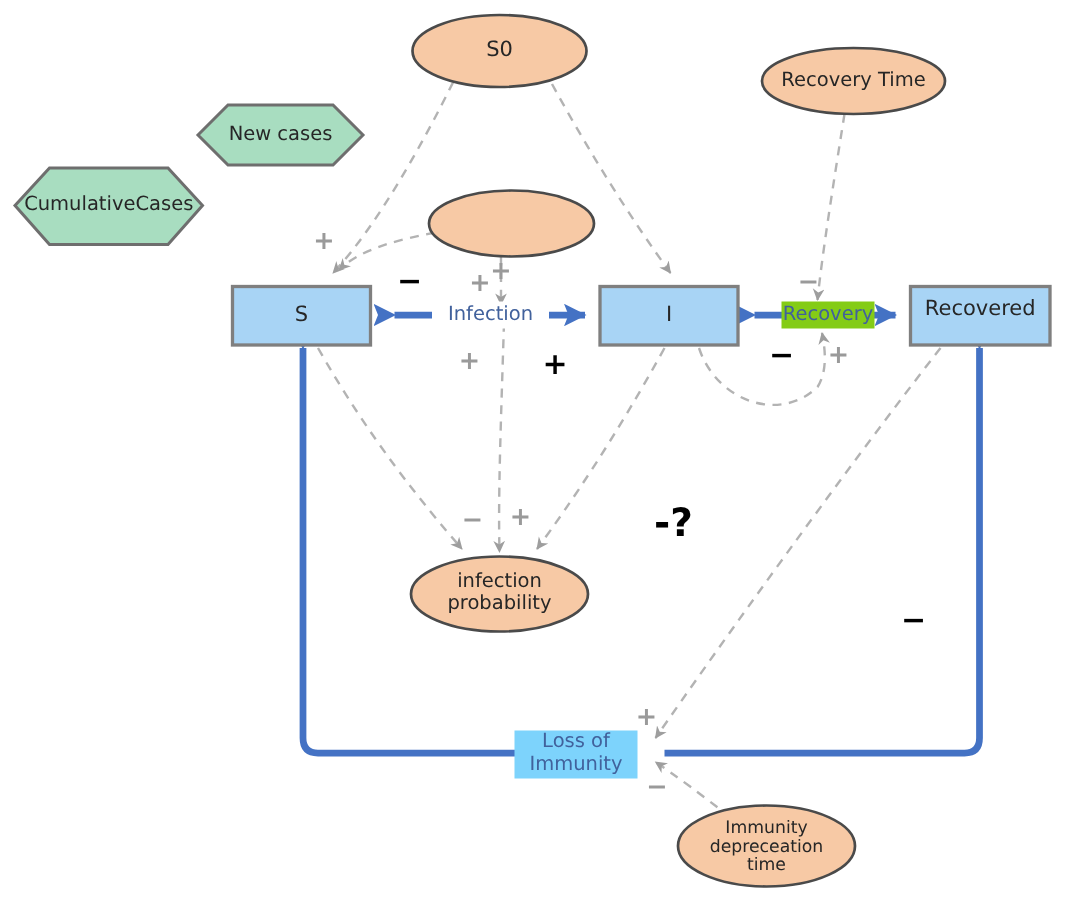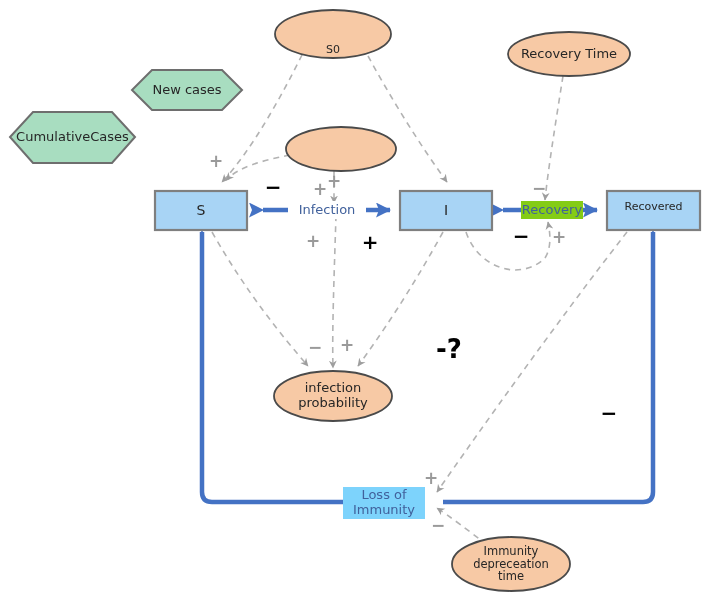--- a/index.html
+++ b/index.html
@@ -104,30 +104,30 @@
     <ellipse cx="341" cy="149" rx="55" ry="22" fill="#f7c9a5" stroke="#4a4a4a" stroke-width="1.8"></ellipse>
     <ellipse cx="569" cy="54" rx="61" ry="22" fill="#f7c9a5" stroke="#4a4a4a" stroke-width="1.8"></ellipse>
     <ellipse cx="333" cy="396" rx="59" ry="25" fill="#f7c9a5" stroke="#4a4a4a" stroke-width="1.8"></ellipse>
     <ellipse cx="511" cy="564" rx="59" ry="27" fill="#f7c9a5" stroke="#4a4a4a" stroke-width="1.8"></ellipse>
   </svg>
 
   <div class="node-label" style="left:155px;top:191px;width:92px;height:39px;font-size:14px;">S</div>
 
   <div class="node-label" style="left:400px;top:191px;width:92px;height:39px;font-size:14px;">I</div>
 
-  <div class="node-label" style="left:607px;top:191px;width:93px;height:32px;font-size:11px;">Recovered</div>
+  <div class="node-label" style="left:607px;top:191px;width:93px;height:32px;font-size:14px;">Recovered</div>
 
   <div class="node-label" style="left:132px;top:70px;width:110px;height:40px;font-size:13px;">New cases</div>
 
   <div class="node-label" style="left:10px;top:112px;width:125px;height:51px;font-size:13px;flex-direction:row;">
     <span>Cumulative</span>
     <span>Cases</span>
   </div>
 
-  <div class="node-label" style="left:275px;top:26px;width:116px;height:48px;font-size:11px;">S0</div>
+  <div class="node-label" style="left:275px;top:10px;width:116px;height:48px;font-size:14px;">S0</div>
 
 
   <div class="node-label" style="left:508px;top:32px;width:122px;height:44px;font-size:13px;">Recovery Time</div>
 
   <div class="node-label" style="left:274px;top:371px;width:118px;height:50px;font-size:13px;flex-direction:column;">
     <span>infection</span>
     <span>probability</span>
   </div>
 
   <div class="node-label" style="left:452px;top:537px;width:118px;height:54px;font-size:11.5px;flex-direction:column;">

